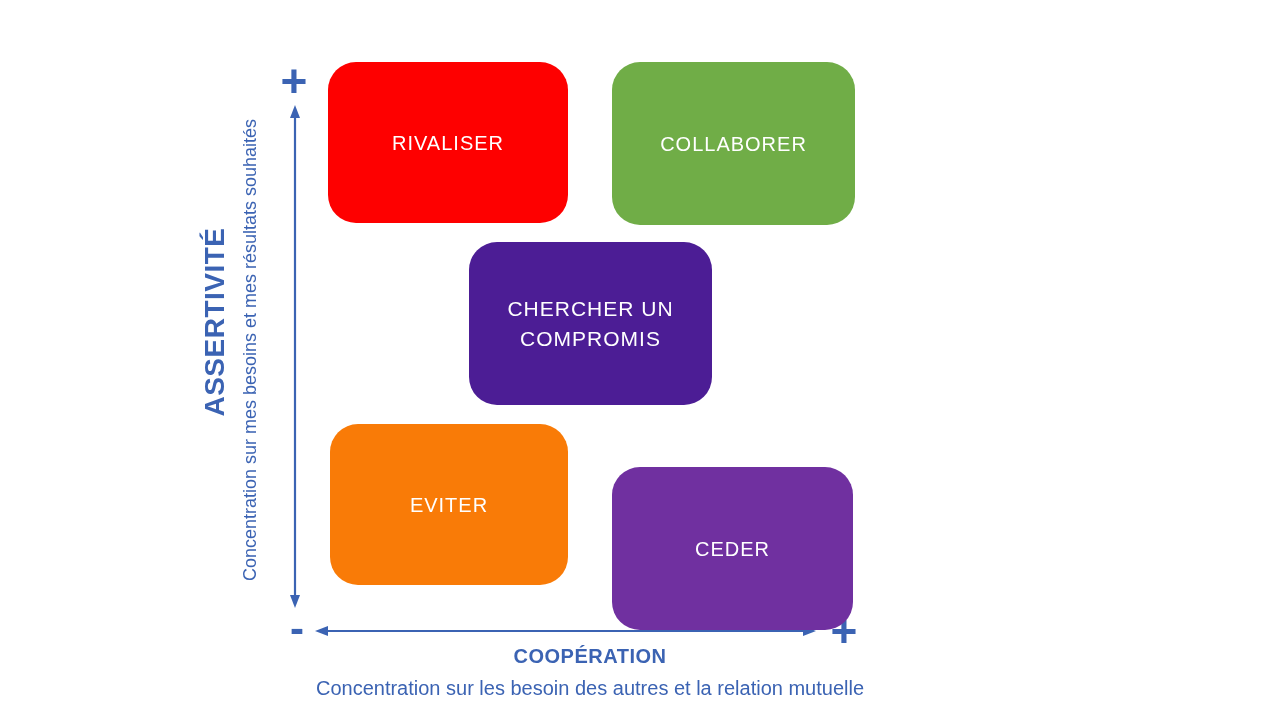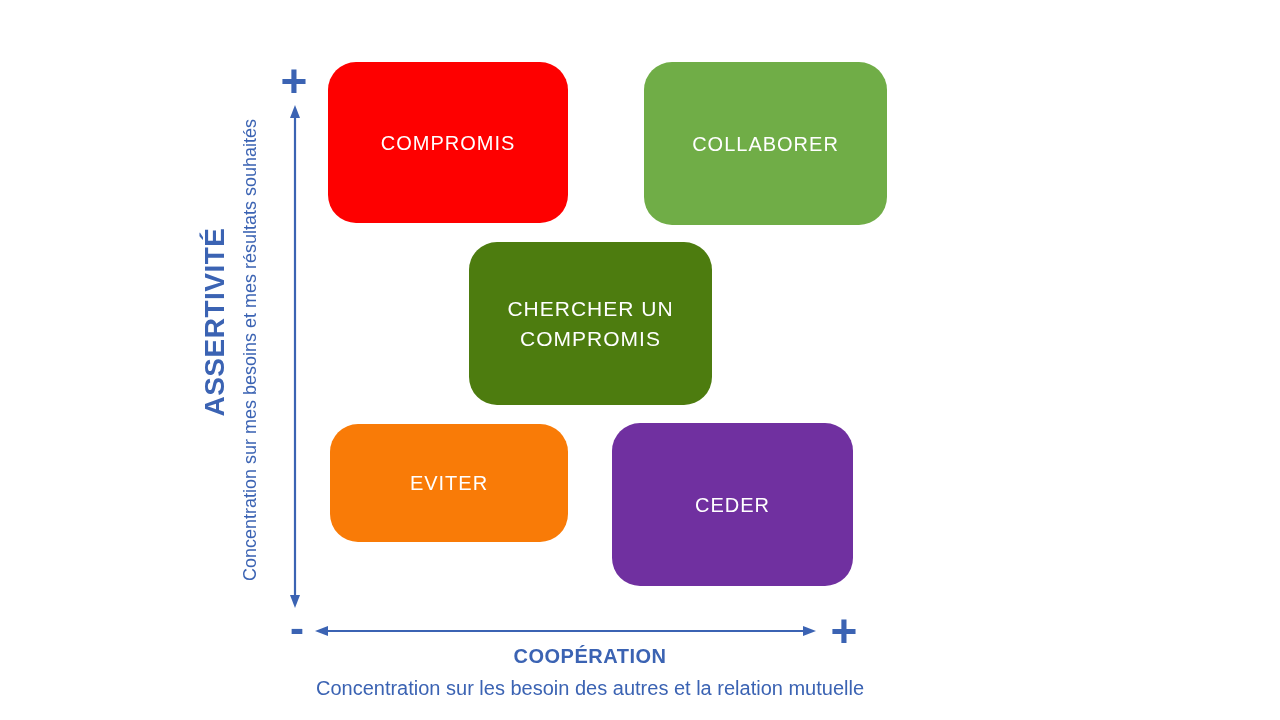--- a/index.html
+++ b/index.html
@@ -99,21 +99,21 @@
     text-align: center;
     color: var(--label_text);
     font-size: 20px;
     letter-spacing: 1px;
     line-height: 1.4;
   }
   .box-rivaliser  { left: 328px; top:  62px; width: 240px; height: 161px; }
   .box-collaborer { left: 612px; top:  62px; width: 243px; height: 163px; }
   .box-compromis  { left: 469px; top: 242px; width: 243px; height: 163px; font-size: 21px; padding: 0; }
   .box-compromis .box-label { width: 170px; }
-  .box-eviter     { left: 330px; top: 424px; width: 238px; height: 118px; }
+  .box-eviter     { left: 330px; top: 424px; width: 238px; height: 161px; }
   .box-ceder      { left: 612px; top: 423px; width: 241px; height: 163px; }
 </style>
 </head>
 <body>
 
 <div class="stage">
 
   <svg class="axes-svg" viewBox="0 0 1280 720" xmlns="http://www.w3.org/2000/svg">
     <g>
       <line class="axis-line" x1="295" y1="117" x2="295" y2="596"></line>
@@ -130,32 +130,32 @@
   <span class="plus v-plus">+</span>
   <span class="minus">-</span>
   <span class="plus h-plus">+</span>
 
   <div class="v-title">ASSERTIVITÉ</div>
   <div class="v-sub">Concentration sur mes besoins et mes résultats souhaités</div>
   <div class="h-title">COOPÉRATION</div>
   <div class="h-sub">Concentration sur les besoin des autres et la relation mutuelle</div>
 
   <div class="box box-rivaliser" style="background: rgb(254, 0, 0);">
-    <span class="box-label">COMPROMIS</span>
+    <span class="box-label">RIVALISER</span>
   </div>
 
-  <div class="box box-collaborer" style="background: rgb(112, 173, 71); margin-left: 32px;">
+  <div class="box box-collaborer" style="background: rgb(112, 173, 71);">
     <span class="box-label">COLLABORER</span>
   </div>
 
-  <div class="box box-compromis" style="background: #4d7c0f;">
+  <div class="box box-compromis" style="background: #4c1d95;">
     <span class="box-label">CHERCHER UN COMPROMIS</span>
   </div>
 
   <div class="box box-eviter" style="background: rgb(249, 123, 7);">
     <span class="box-label">EVITER</span>
   </div>
 
-  <div class="box box-ceder" style="background: rgb(112, 48, 160);">
+  <div class="box box-ceder" style="background: rgb(112, 48, 160); margin-top: 44px;">
     <span class="box-label">CEDER</span>
   </div>
 
 </div>
 
 </body></html>

